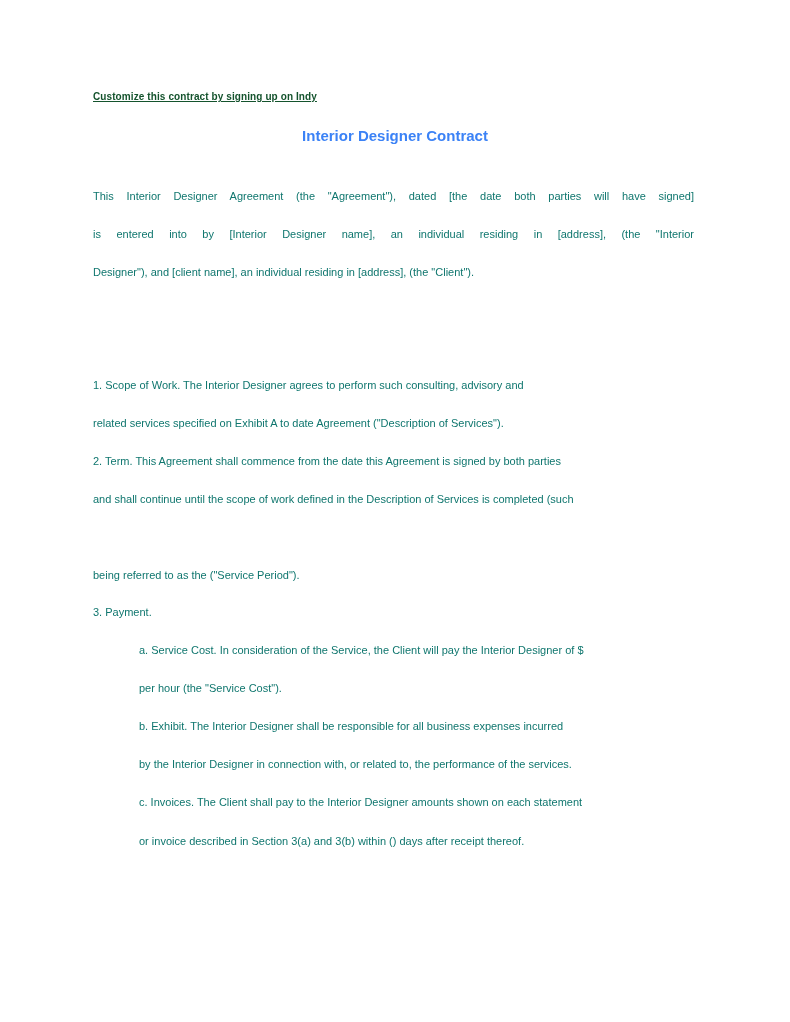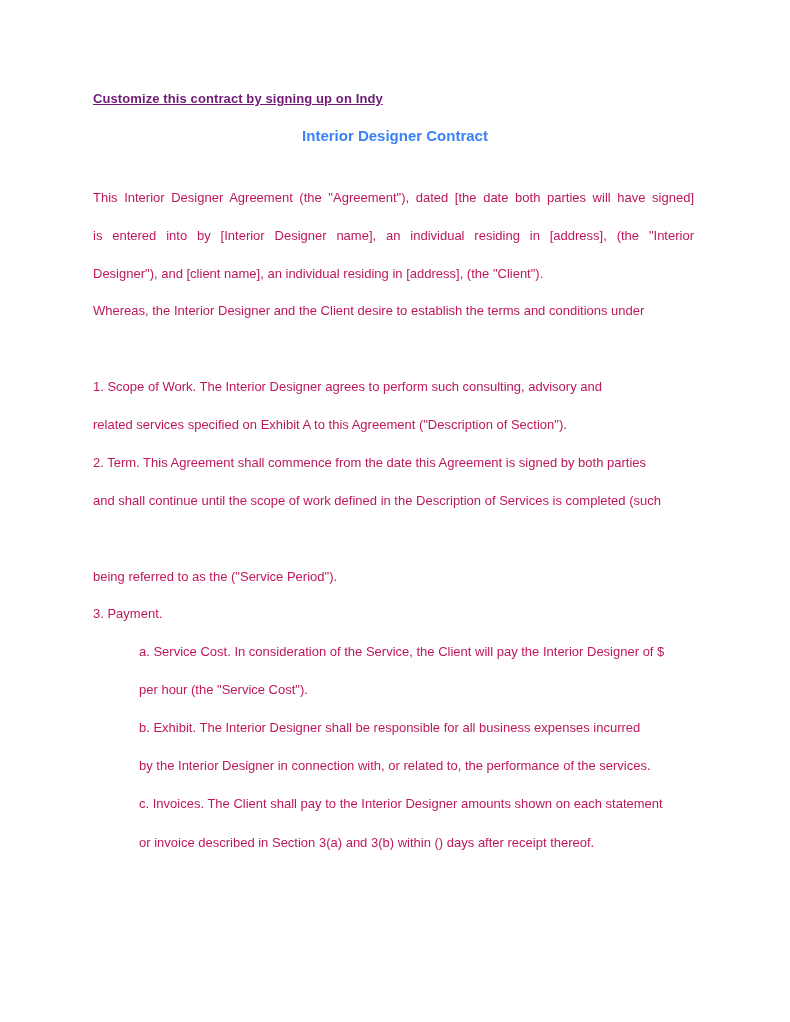--- a/index.html
+++ b/index.html
@@ -3,54 +3,53 @@
   <meta charset="utf-8">
   <style>
     html, body { margin: 0; padding: 0; background: #ffffff; }
     body {
       width: 790px; height: 1022px; position: relative; overflow: hidden;
       font-family: "Liberation Sans", sans-serif; color: #1a1a1a;
     }
     .page { position: absolute; left: 0; top: 0; width: 790px; height: 1022px; background: #fff; }
     .link {
       position: absolute; left: 93px; top: 91px;
-      font-size: 13px; font-weight: bold; color: #701a75;
+      font-size: 10px; font-weight: bold; color: #14532d;
       text-decoration: underline; cursor: pointer; letter-spacing: 0.1px;
     }
     .title {
       position: absolute; left: 0; width: 790px; top: 127px; text-align: center;
       font-size: 15px; font-weight: bold; color: #3b82f6;
     }
     .line {
-      position: absolute; font-size: 13px; color: #be185d; white-space: nowrap;
+      position: absolute; font-size: 11px; color: #0f766e; white-space: nowrap;
     }
     .justify {
       white-space: normal; text-align: justify; text-align-last: justify; width: 601px;
     }
     .l { left: 93px; }
     .i { left: 139px; }
     b { font-weight: normal; }
   </style>
 </head>
 <body>
 
 <div class="page">
   <a class="link">Customize this contract by signing up on Indy</a>
   <div class="title">Interior Designer Contract</div>
 
   <div class="line l justify" style="top:190px">This Interior Designer Agreement (the "Agreement"), dated [the date both parties will have signed]</div>
   <div class="line l justify" style="top:228px">is entered into by [Interior Designer name], an individual residing in [address], (the "Interior</div>
   <div class="line l" style="top:266px">Designer"), and [client name], an individual residing in [address], (the "Client").</div>
 
-  <div class="line l" style="top:303px">Whereas, the Interior Designer and the Client desire to establish the terms and conditions under</div>
 
   <div class="line l" style="top:379px">
     <b>1. Scope of Work.</b><span> The Interior Designer agrees to perform such consulting, advisory and</span>
   </div>
-  <div class="line l" style="top:417px">related services specified on Exhibit A to this Agreement ("Description of Section").</div>
+  <div class="line l" style="top:417px">related services specified on Exhibit A to date Agreement ("Description of Services").</div>
 
   <div class="line l" style="top:455px">
     <b>2. Term.</b><span> This Agreement shall commence from the date this Agreement is signed by both parties</span>
   </div>
   <div class="line l" style="top:493px">and shall continue until the scope of work defined in the Description of Services is completed (such</div>
   <div class="line l" style="top:569px">being referred to as the ("Service Period").</div>
 
   <div class="line l" style="top:606px">
     <b>3. Payment.</b>
   </div>

